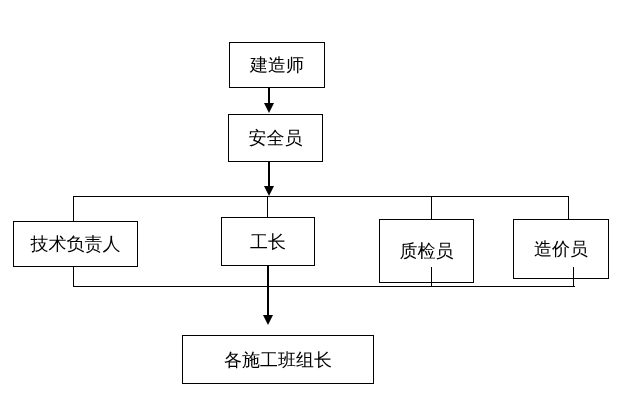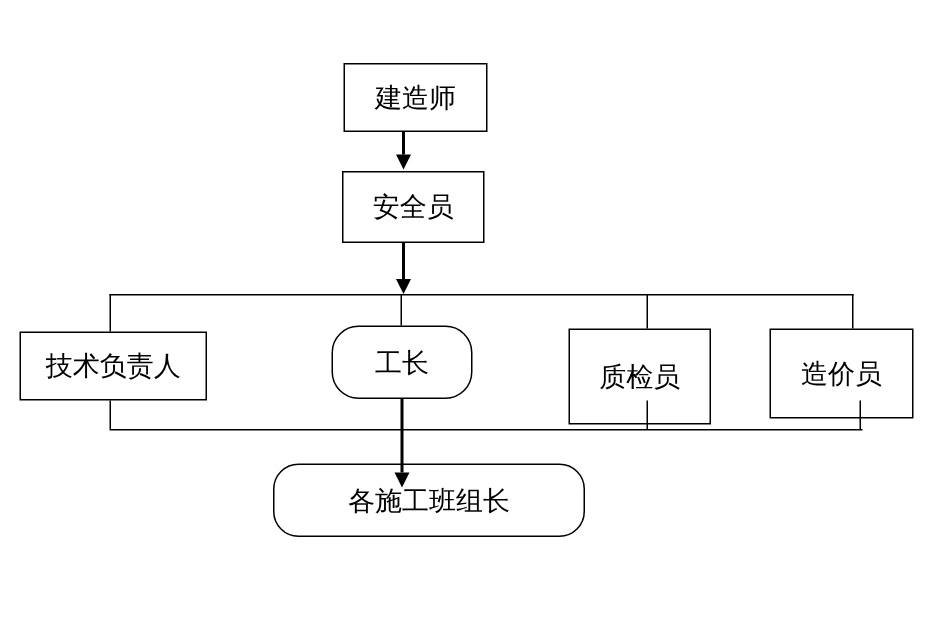--- a/index.html
+++ b/index.html
@@ -29,24 +29,24 @@
     position: absolute;
     width: 0; height: 0;
     border-left: 5px solid transparent;
     border-right: 5px solid transparent;
     border-top: 10px solid #000000;
   }
   
   #node-constructor        { left: 229px; top: 42px;  width: 96px;  height: 46px; }
   #node-safety-officer     { left: 228px; top: 114px; width: 95px;  height: 48px; }
   #node-technical-director { left: 13px;  top: 221px; width: 125px; height: 46px; }
-  #node-foreman            { left: 221px; top: 217px; width: 94px;  height: 49px; border-radius: 18px; }
+  #node-foreman            { left: 221px; top: 217px; width: 94px;  height: 49px; }
   #node-quality-inspector  { left: 379px; top: 219px; width: 95px;  height: 64px; }
   #node-cost-estimator     { left: 513px; top: 219px; width: 96px;  height: 60px; }
-  #node-team-leaders       { left: 182px; top: 309px; width: 208px; height: 49px; border-radius: 17px; }
+  #node-team-leaders       { left: 182px; top: 335px; width: 192px; height: 49px; }
   
   #arrow1-stem   { left: 268px; top: 88px;  width: 2px;   height: 15px; }
   #arrow1-head   { left: 264px; top: 103px; }
   #arrow2-stem   { left: 268px; top: 162px; width: 2px;   height: 24px; }
   #arrow2-head   { left: 264px; top: 186px; }
   #bus-top       { left: 73px;  top: 196px; width: 496px; height: 1px; }
   #drop-tech     { left: 73px;  top: 196px; width: 1px;   height: 25px; }
   #drop-foreman  { left: 267px; top: 196px; width: 1px;   height: 21px; }
   #drop-quality  { left: 431px; top: 196px; width: 1px;   height: 23px; }
   #drop-cost     { left: 568px; top: 196px; width: 1px;   height: 23px; }

